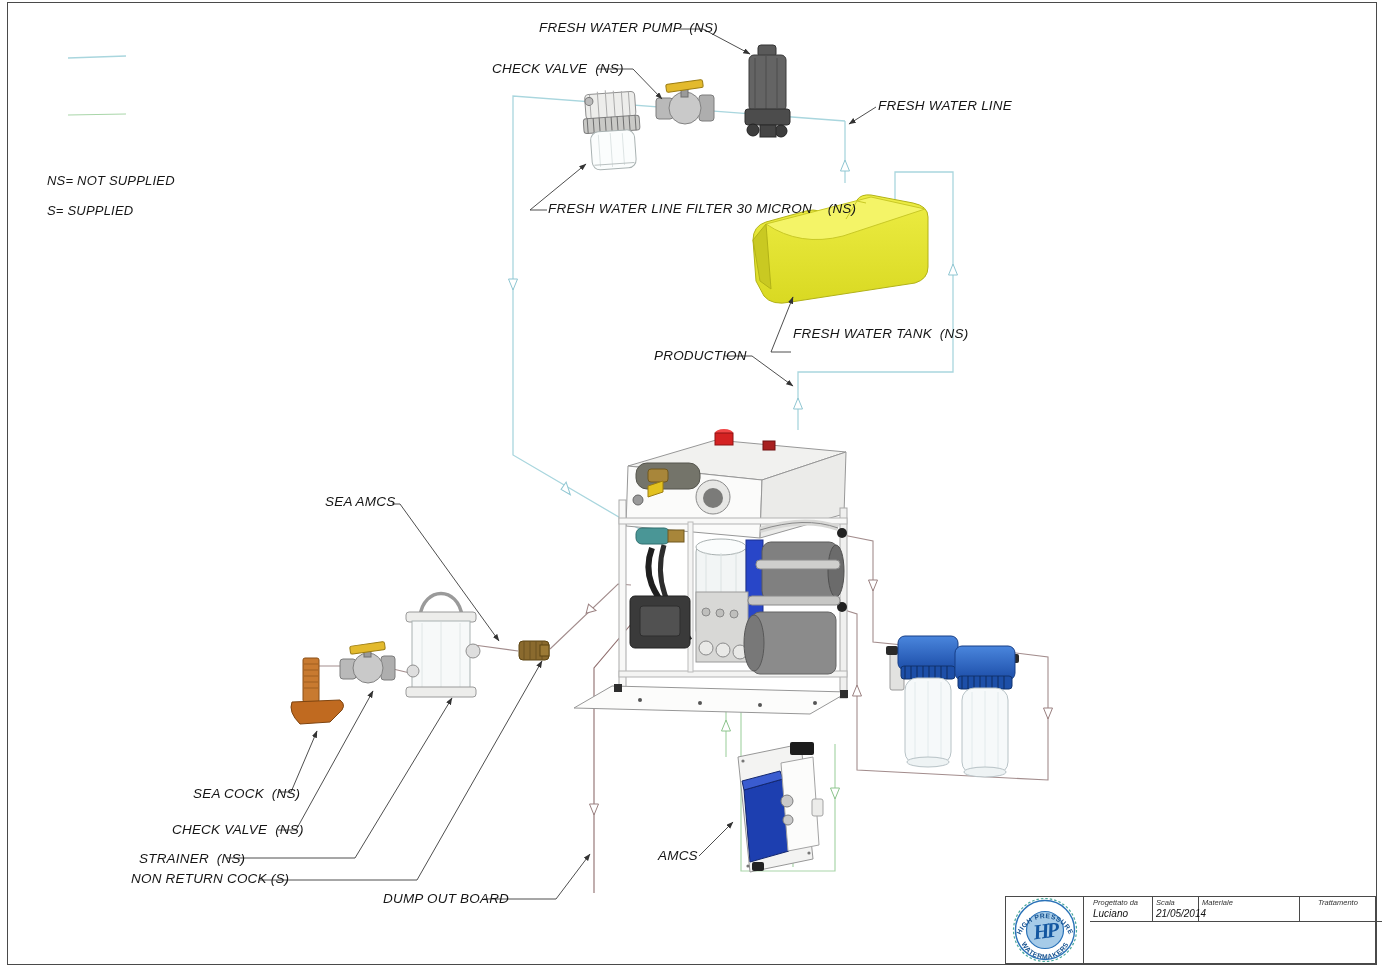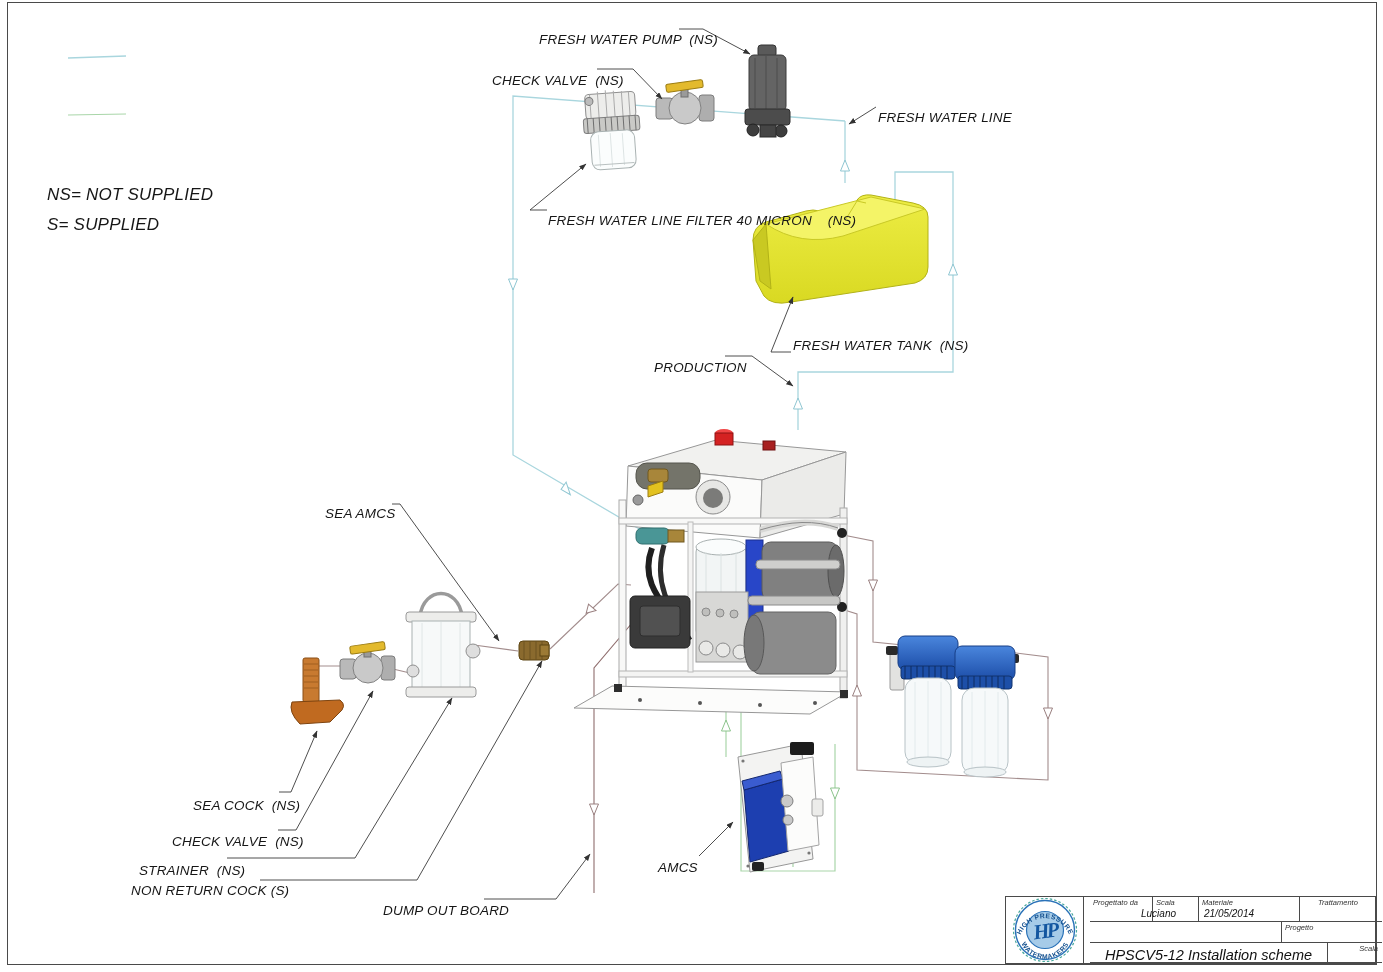--- a/index.html
+++ b/index.html
@@ -1,34 +1,34 @@
 <!DOCTYPE html>
 <html><head>
 <meta charset="utf-8">
 <style>
   html,body{margin:0;padding:0;background:#fff;}
   .page{position:relative;width:1383px;height:972px;background:#fff;overflow:hidden;
         font-family:"Liberation Sans",sans-serif;outline:1px solid #c9c9c9;}
   .frame{position:absolute;left:7px;top:2px;width:1368px;height:961px;border:1px solid #4a4a4a;}
   .art{position:absolute;left:0;top:0;}
   .lbl{position:absolute;font:italic 13.5px "Liberation Sans",sans-serif;color:#161616;
-       white-space:pre;letter-spacing:.2px;margin-top:12px;}
-  .lbl.legend{font-size:17px;}
+       white-space:pre;letter-spacing:.2px;}
+  .lbl.legend{font-size:13px;}
   
   .tb{position:absolute;left:1005px;top:896px;width:371px;height:68px;background:#fff;
       border:1px solid #4a4a4a;box-sizing:border-box;font-family:"Liberation Sans",sans-serif;}
   .tb *{box-sizing:border-box;}
   .tb-logo{position:absolute;left:0;top:0;width:78px;height:66px;border-right:1px solid #4a4a4a;}
   .tb-fields{position:absolute;left:78px;top:0;width:292px;height:66px;}
   .tb-row{position:absolute;left:6px;width:292px;display:flex;}
   .tb-cell{position:relative;border-right:1px solid #4a4a4a;border-bottom:1px solid #4a4a4a;height:100%;}
   .tb-cell:last-child{border-right:none;}
   .tb-head{position:absolute;left:3px;top:1px;font:italic 7.5px "Liberation Sans",sans-serif;color:#333;}
   .tb-head.right{left:auto;right:4px;}
-  .tb-val{position:absolute;left:3px;top:11px;font:italic 10px "Liberation Sans",sans-serif;color:#111;margin-left:48px;}
+  .tb-val{position:absolute;left:3px;top:11px;font:italic 10px "Liberation Sans",sans-serif;color:#111;}
   .tb-title{position:absolute;left:0;right:0;top:4px;text-align:center;
             font:italic 14.5px "Liberation Sans",sans-serif;color:#111;}
 </style>
 </head>
 <body>
 
 <div class="page">
   <div class="frame"></div>
 
   <svg class="art" width="1383" height="972" viewBox="0 0 1383 972">
@@ -276,21 +276,21 @@
       <polyline marker-end="url(#lead)" points="699,856 733,822"></polyline>
     </g>
   </svg>
 
   <div class="lbl legend" style="left:47px;top:173px">NS= NOT SUPPLIED</div>
   <div class="lbl legend" style="left:47px;top:203px">S= SUPPLIED</div>
 
   <div class="lbl" style="left:539px;top:20px">FRESH WATER PUMP  (NS)</div>
   <div class="lbl" style="left:492px;top:61px">CHECK VALVE  (NS)</div>
   <div class="lbl" style="left:878px;top:98px">FRESH WATER LINE</div>
-  <div class="lbl" style="left:548px;top:201px">FRESH WATER LINE FILTER 40 MICRON    (NS)</div>
+  <div class="lbl" style="left:548px;top:201px">FRESH WATER LINE FILTER 30 MICRON    (NS)</div>
   <div class="lbl" style="left:793px;top:326px">FRESH WATER TANK  (NS)</div>
   <div class="lbl" style="left:654px;top:348px">PRODUCTION</div>
   <div class="lbl" style="left:325px;top:494px">SEA AMCS</div>
   <div class="lbl" style="left:193px;top:786px">SEA COCK  (NS)</div>
   <div class="lbl" style="left:172px;top:822px">CHECK VALVE  (NS)</div>
   <div class="lbl" style="left:139px;top:851px">STRAINER  (NS)</div>
   <div class="lbl" style="left:131px;top:871px">NON RETURN COCK (S)</div>
   <div class="lbl" style="left:383px;top:891px">DUMP OUT BOARD</div>
   <div class="lbl" style="left:658px;top:848px">AMCS</div>
 
@@ -323,29 +323,15 @@
           <div class="tb-head">Scala</div>
           <div class="tb-val">21/05/2014</div>
         </div>
         <div class="tb-cell" style="width:101px">
           <div class="tb-head">Materiale</div>
         </div>
         <div class="tb-cell" style="width:82px">
           <div class="tb-head" style="left:18px">Trattamento</div>
         </div>
       </div>
-      <div class="tb-row" style="top:25px;height:21px">
-        <div class="tb-cell" style="width:192px"></div>
-        <div class="tb-cell" style="width:100px">
-          <div class="tb-head">Progetto</div>
-        </div>
-      </div>
-      <div class="tb-row" style="top:46px;height:20px">
-        <div class="tb-cell" style="width:238px">
-          <div class="tb-title">HPSCV5-12 Installation scheme</div>
-        </div>
-        <div class="tb-cell" style="width:54px">
-          <div class="tb-head right">Scala</div>
-        </div>
-      </div>
     </div>
   </div>
 </div>
 
 </body></html>

